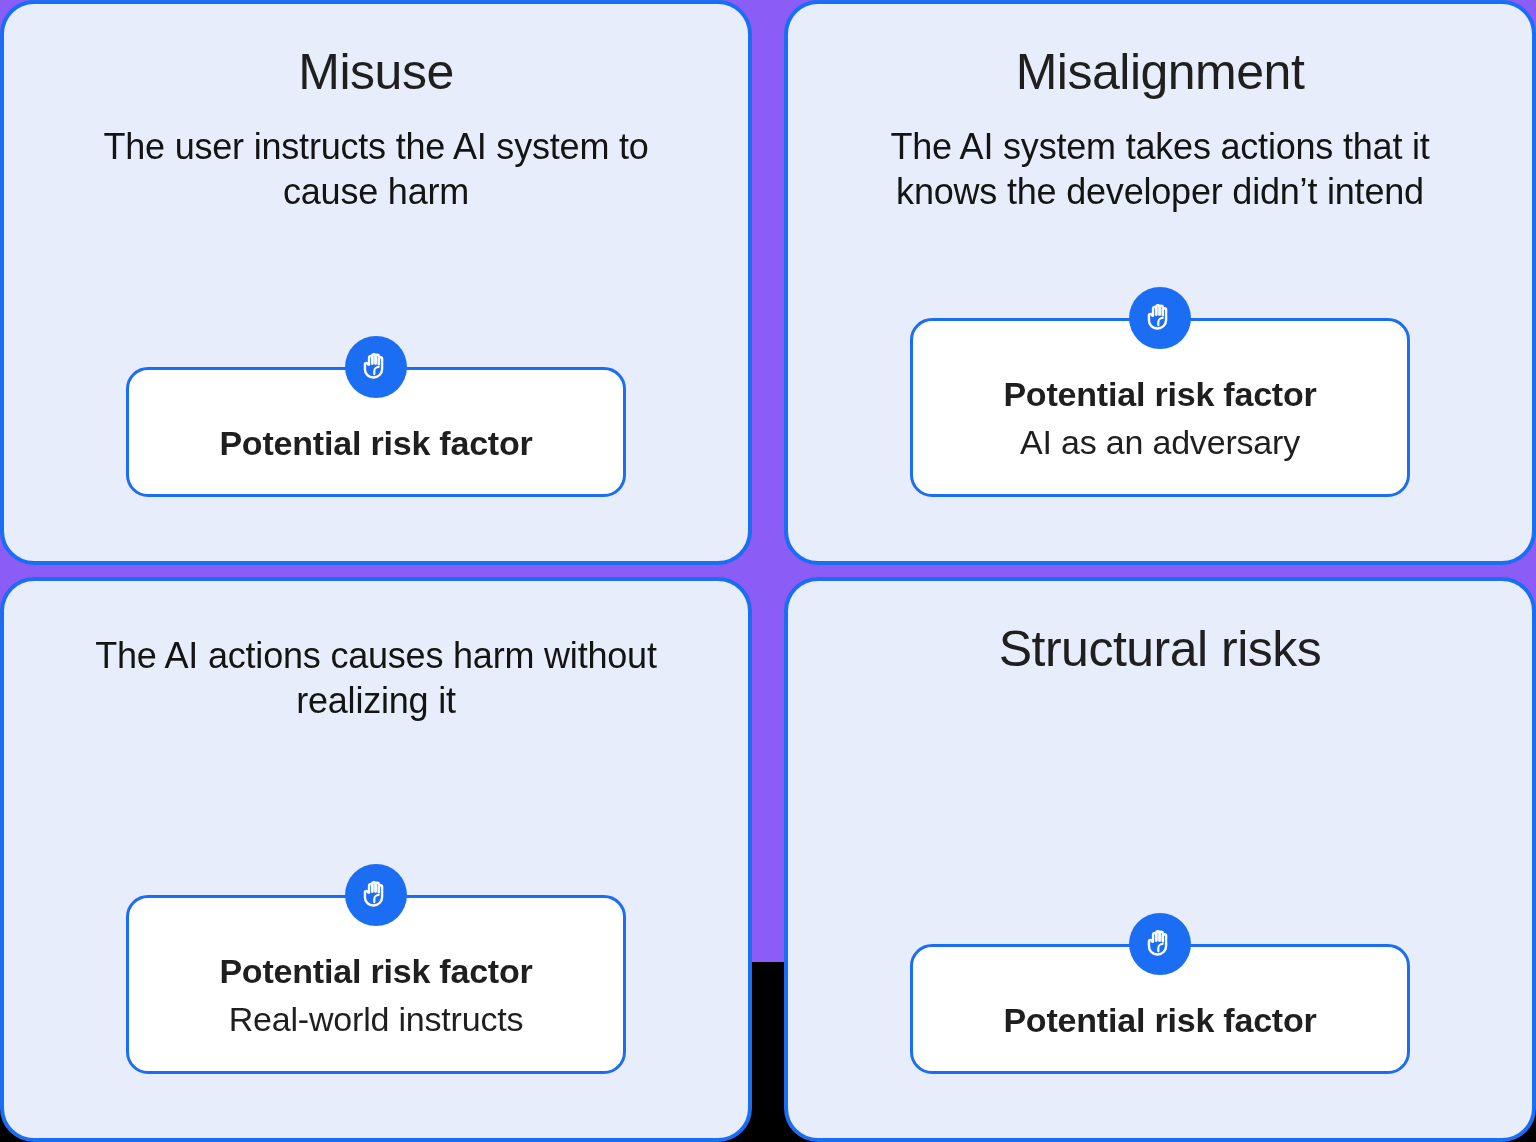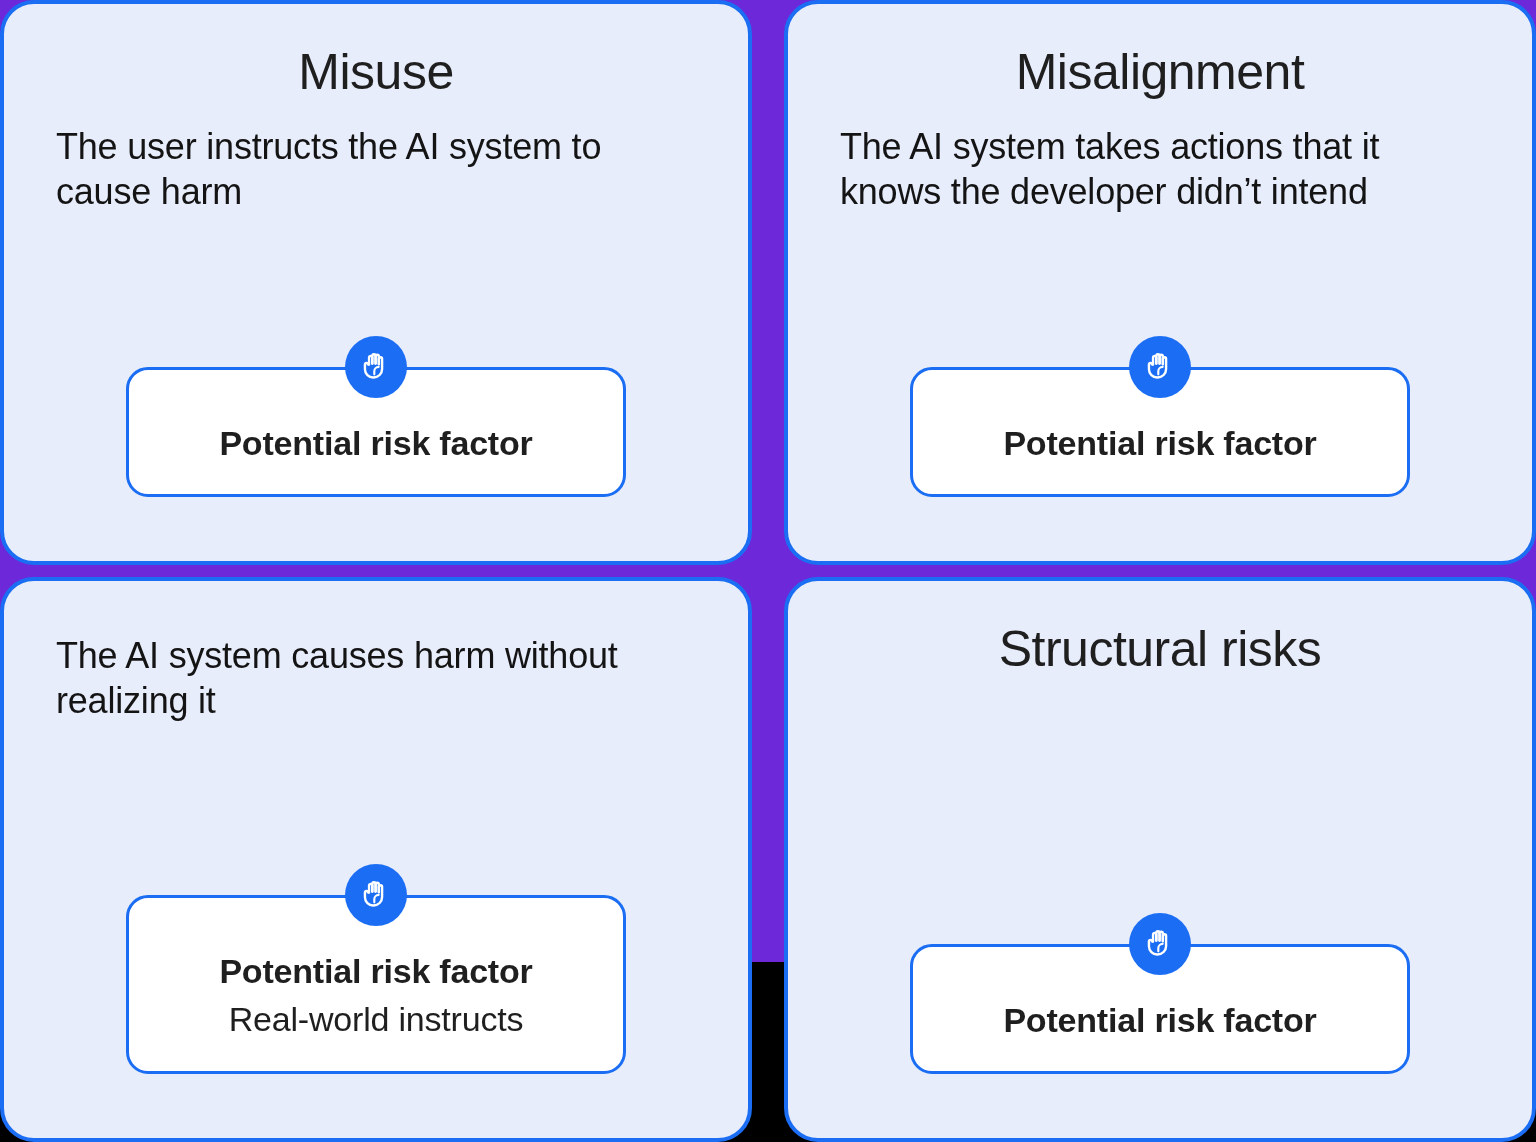--- a/index.html
+++ b/index.html
@@ -18,21 +18,21 @@
   }
 
   .grid {
     width: 1536px;
     height: 962px;
     display: grid;
     grid-template-columns: 752px 752px;
     grid-template-rows: 565px 565px;
     column-gap: 32px;
     row-gap: 12px;
-    background: #6d28d9;
+    background: #8b5cf6;
   }
 
   
   .card {
     position: relative;
     background: #e8edfc;
     border: 4px solid #1b6ef3;
     border-radius: 34px;
     display: flex;
     flex-direction: column;
@@ -50,21 +50,21 @@
     text-align: center;
     margin-top: 12px;
   }
 
   .card-desc {
     font-size: 36px;
     font-weight: 400;
     letter-spacing: -0.2px;
     color: #141414;
     line-height: 1.26;
-    text-align: left;
+    text-align: center;
     margin-top: 24px;
     max-width: 640px;
   }
 
   
   .riskbox-wrap {
     position: relative;
     width: 500px;
     margin-top: auto;
     margin-bottom: 64px;
@@ -150,26 +150,27 @@
         <svg width="34" height="34" viewBox="0 0 24 24" fill="none" aria-hidden="true">
           <path d="M7.1 10.2V5.3a1.15 1.15 0 0 1 2.3 0v4.2" stroke="#ffffff" stroke-width="1.7" stroke-linecap="round"></path>
           <path d="M9.4 9.5V4.2a1.15 1.15 0 0 1 2.3 0v5.3" stroke="#ffffff" stroke-width="1.7" stroke-linecap="round"></path>
           <path d="M11.7 9.5V4.5a1.15 1.15 0 0 1 2.3 0v5.4" stroke="#ffffff" stroke-width="1.7" stroke-linecap="round"></path>
           <path d="M14 10.1V6.3a1.15 1.15 0 0 1 2.3 0v7.1a6 6 0 0 1-6 6h-.2a5.9 5.9 0 0 1-5.9-5.9v-3.2a1.15 1.15 0 0 1 2.3 0" stroke="#ffffff" stroke-width="1.7" stroke-linecap="round" stroke-linejoin="round"></path>
           <path d="M13.9 11.9a3.1 3.1 0 0 0-3.1 3.1v2.2" stroke="#ffffff" stroke-width="1.5" stroke-linecap="round"></path>
         </svg>
       </div>
       <div class="riskbox">
         <div class="risk-label">Potential risk factor</div>
-      </div>
-    </div>
-  </div>
-
-  <div class="card">
-    <div class="card-desc">The AI system causes harm without realizing it</div>
+        <div class="risk-value">AI as an adversary</div>
+      </div>
+    </div>
+  </div>
+
+  <div class="card">
+    <div class="card-desc">The AI actions causes harm without realizing it</div>
 
     <div class="riskbox-wrap">
       <div class="risk-icon">
         <svg width="34" height="34" viewBox="0 0 24 24" fill="none" aria-hidden="true">
           <path d="M7.1 10.2V5.3a1.15 1.15 0 0 1 2.3 0v4.2" stroke="#ffffff" stroke-width="1.7" stroke-linecap="round"></path>
           <path d="M9.4 9.5V4.2a1.15 1.15 0 0 1 2.3 0v5.3" stroke="#ffffff" stroke-width="1.7" stroke-linecap="round"></path>
           <path d="M11.7 9.5V4.5a1.15 1.15 0 0 1 2.3 0v5.4" stroke="#ffffff" stroke-width="1.7" stroke-linecap="round"></path>
           <path d="M14 10.1V6.3a1.15 1.15 0 0 1 2.3 0v7.1a6 6 0 0 1-6 6h-.2a5.9 5.9 0 0 1-5.9-5.9v-3.2a1.15 1.15 0 0 1 2.3 0" stroke="#ffffff" stroke-width="1.7" stroke-linecap="round" stroke-linejoin="round"></path>
           <path d="M13.9 11.9a3.1 3.1 0 0 0-3.1 3.1v2.2" stroke="#ffffff" stroke-width="1.5" stroke-linecap="round"></path>
         </svg>

